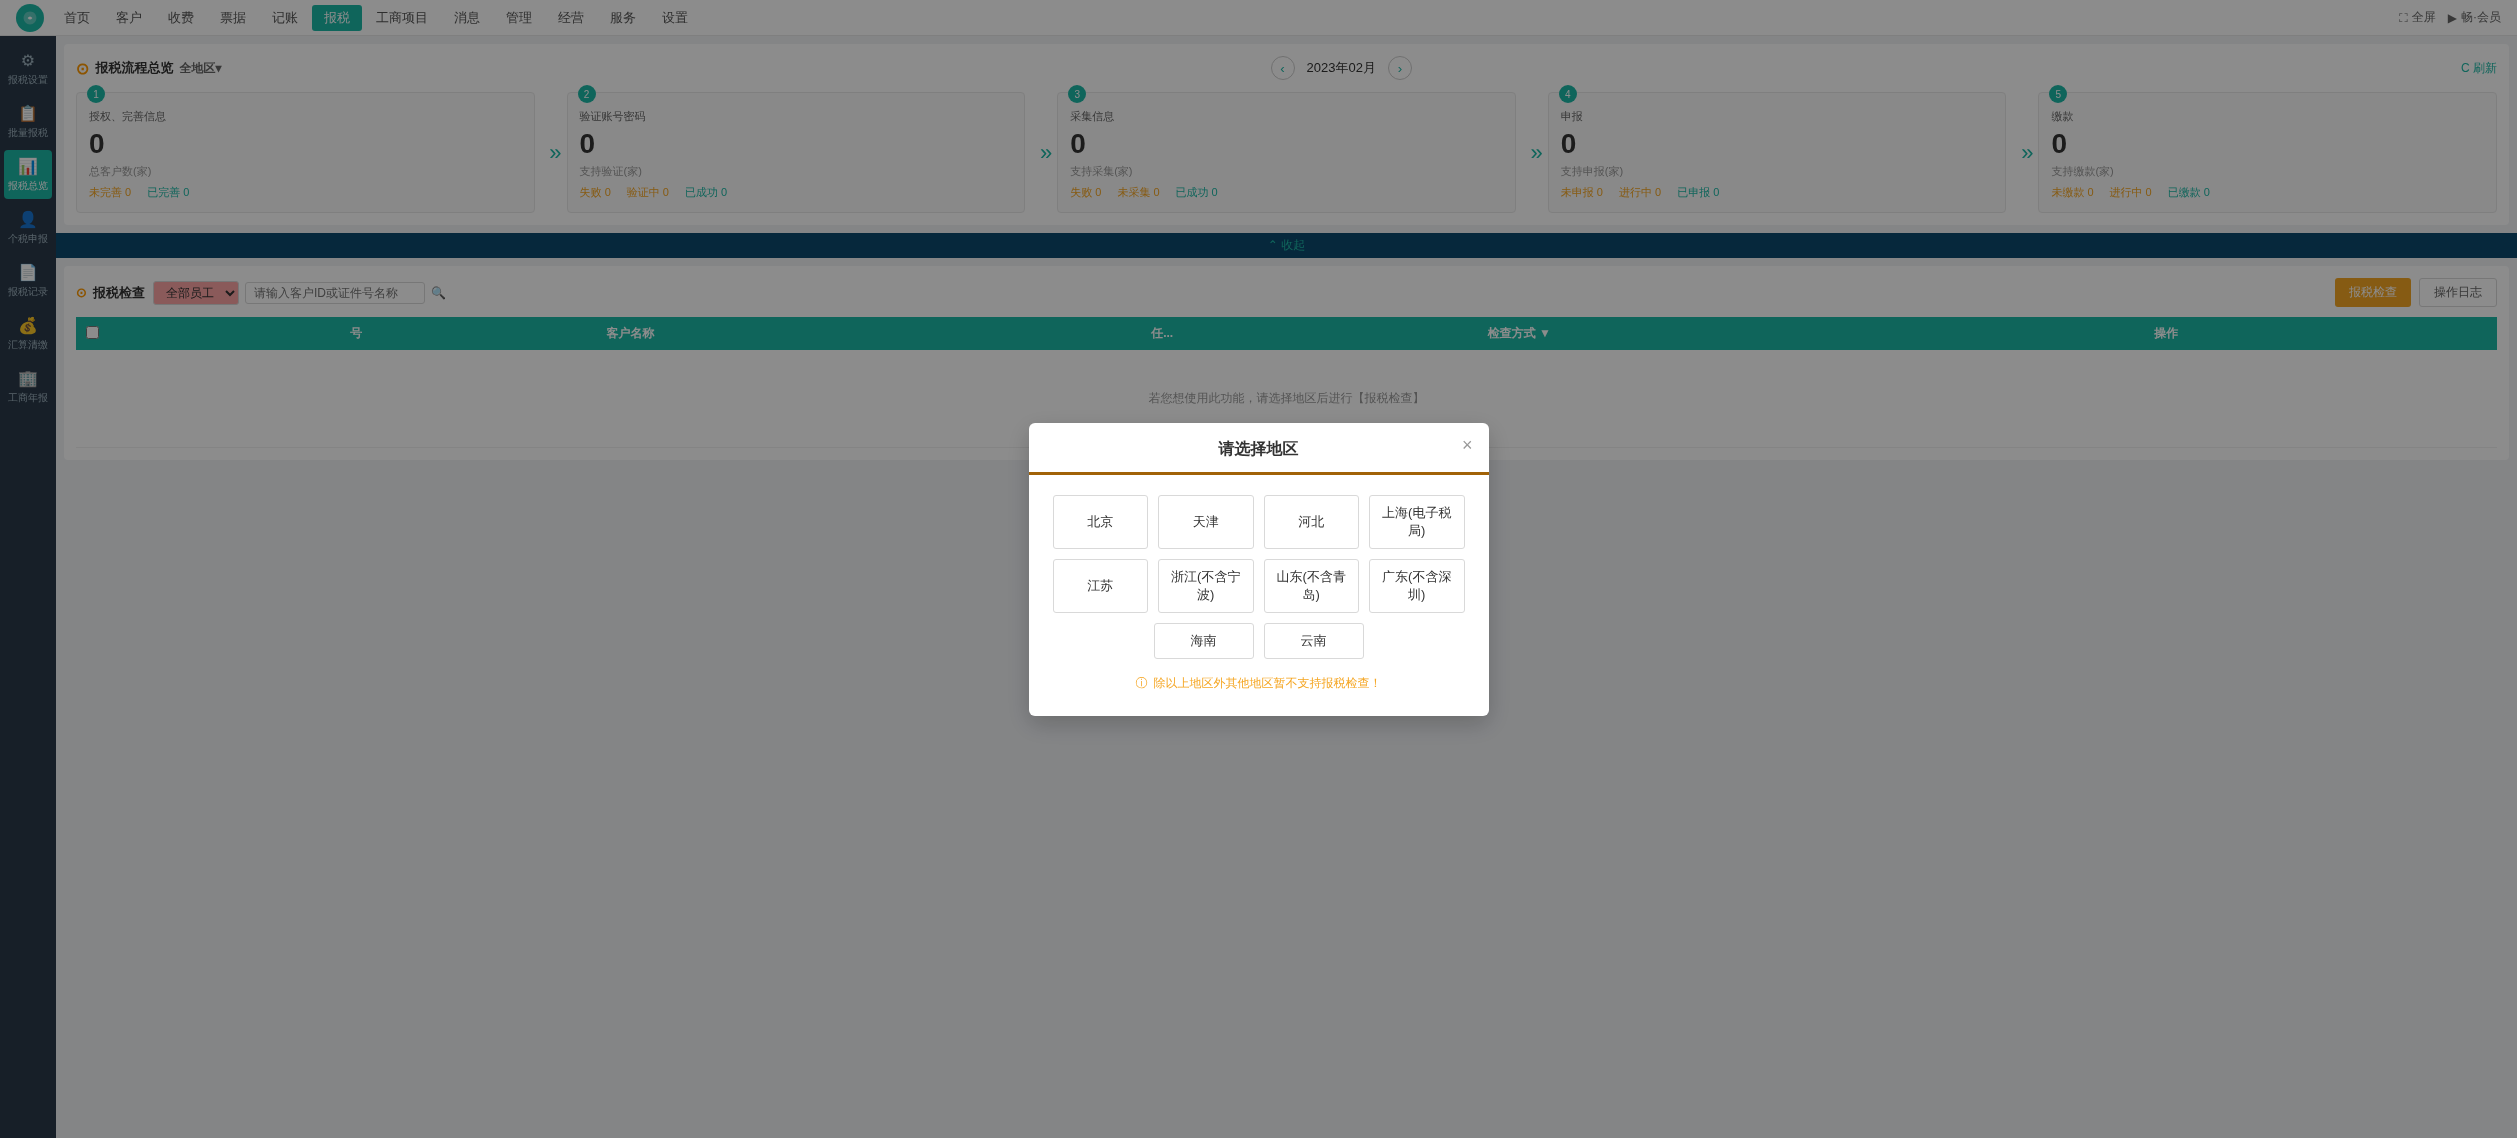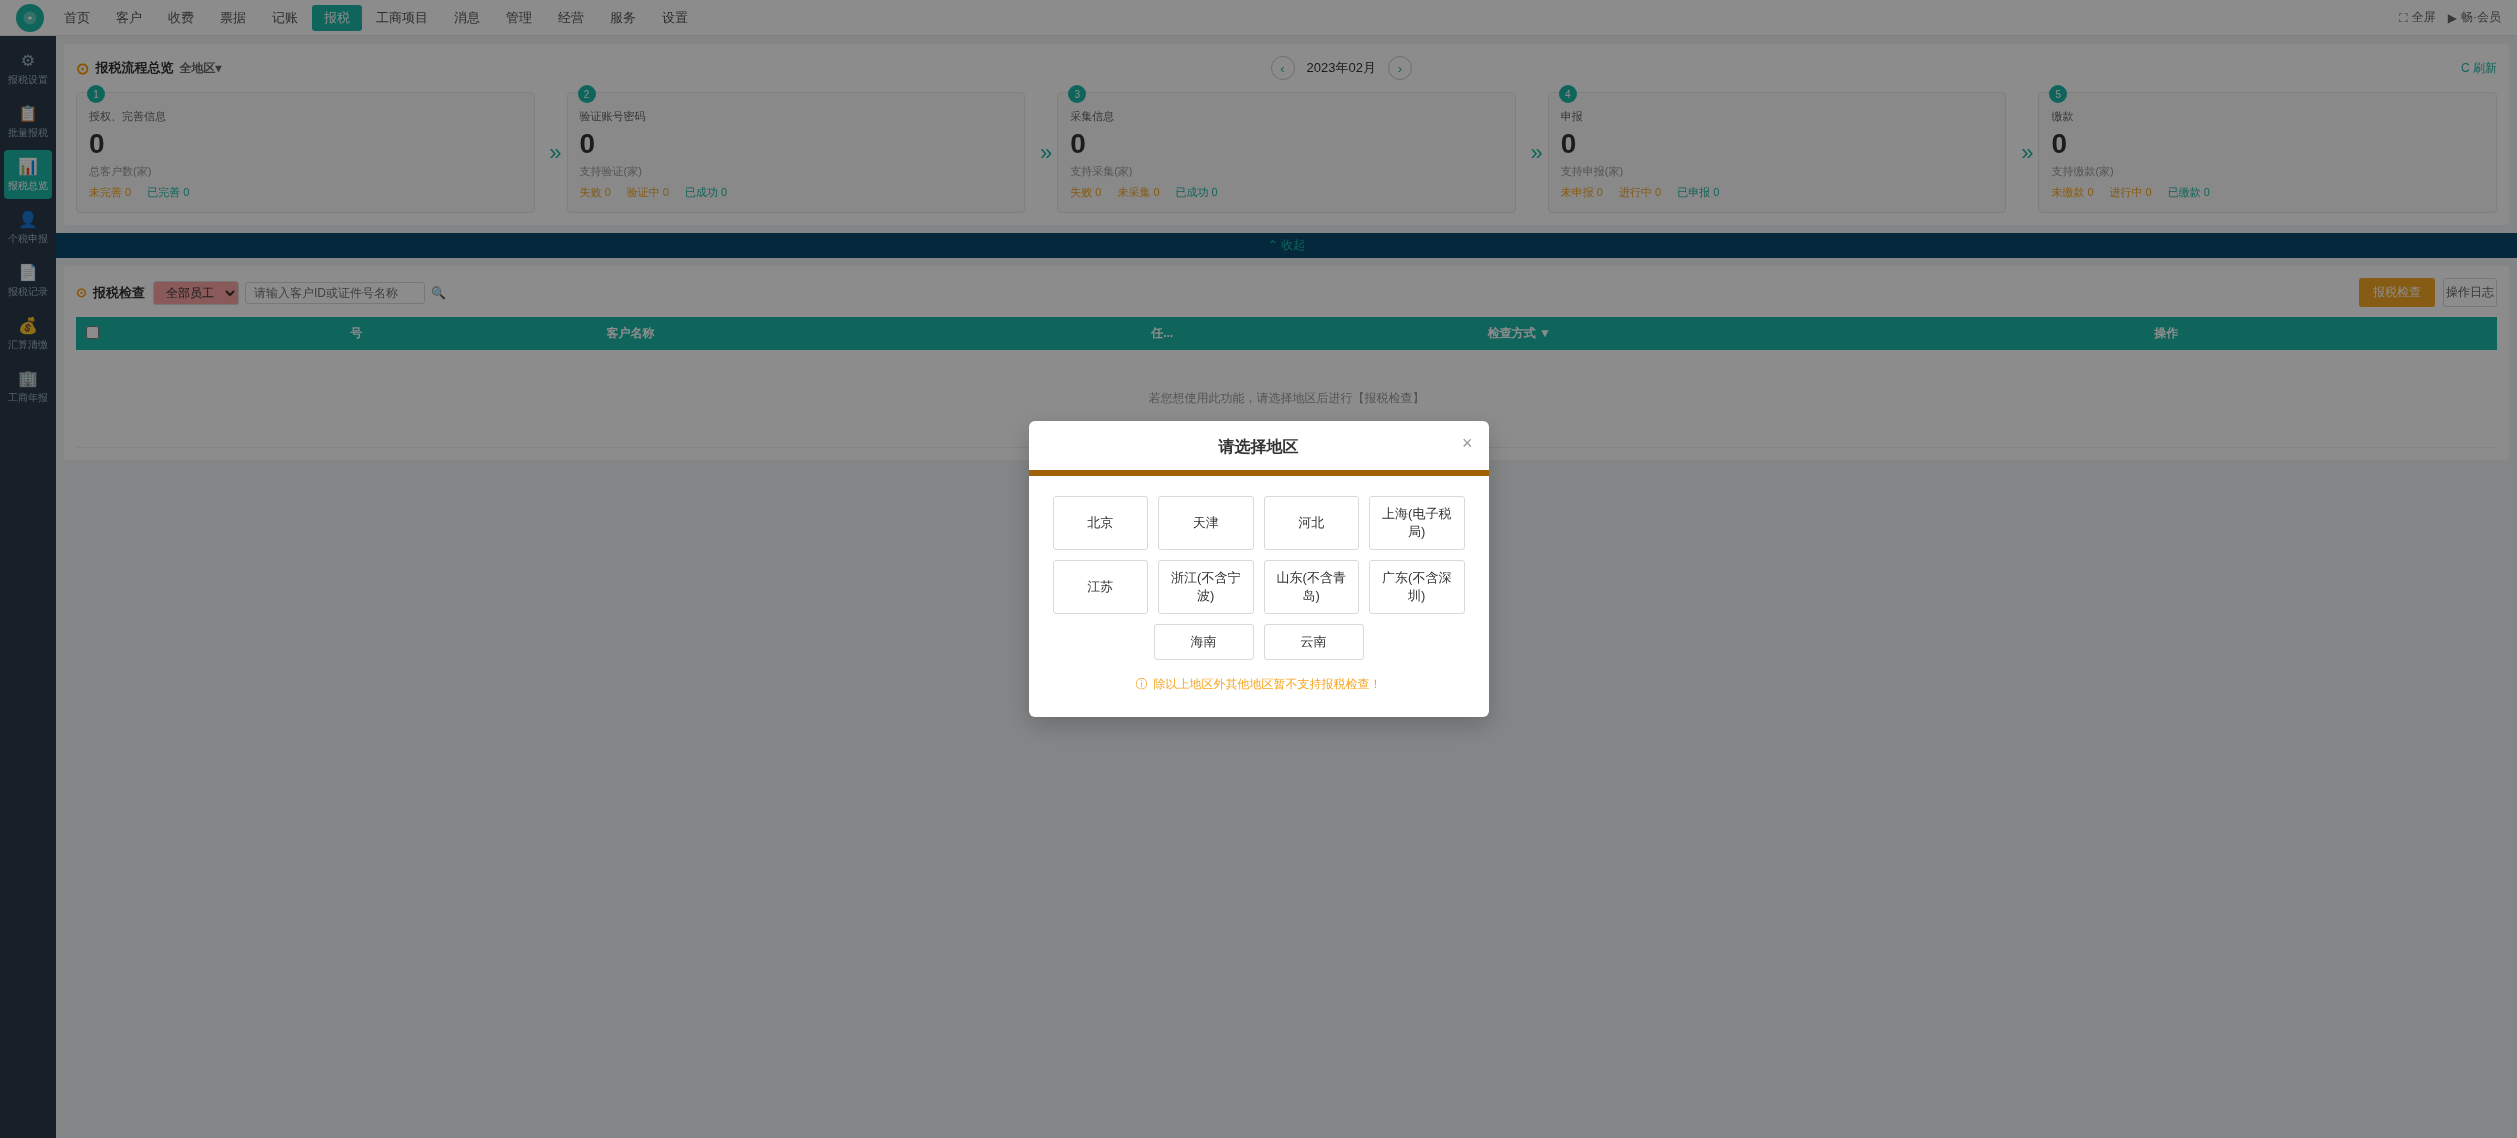--- a/index.html
+++ b/index.html
@@ -173,21 +173,21 @@
       border-radius: 3px;
       padding: 5px 14px;
       font-size: 12px;
       cursor: pointer;
     }
     .btn-default {
       background: #fff;
       color: #666;
       border: 1px solid #d9d9d9;
       border-radius: 3px;
-      padding: 5px 2px;
+      padding: 5px 14px;
       font-size: 12px;
       cursor: pointer;
     }
     .check-actions { margin-left: auto; display: flex; gap: 8px; }
 
     
     .table-wrap { overflow: auto; }
     table { width: 100%; border-collapse: collapse; }
     th {
       background: #1db8a6;
@@ -221,21 +221,21 @@
       padding: 0;
       position: relative;
       box-shadow: 0 8px 24px rgba(0,0,0,0.2);
     }
     .modal-header {
       padding: 16px 20px 12px;
       font-size: 16px;
       font-weight: bold;
       color: #333;
       text-align: center;
-      border-bottom: 6px solid #a16207;
+      border-bottom: 3px solid #a16207;
     }
     .modal-close {
       position: absolute;
       top: 12px; right: 16px;
       font-size: 18px;
       cursor: pointer;
       color: #999;
       background: none;
       border: none;
     }

